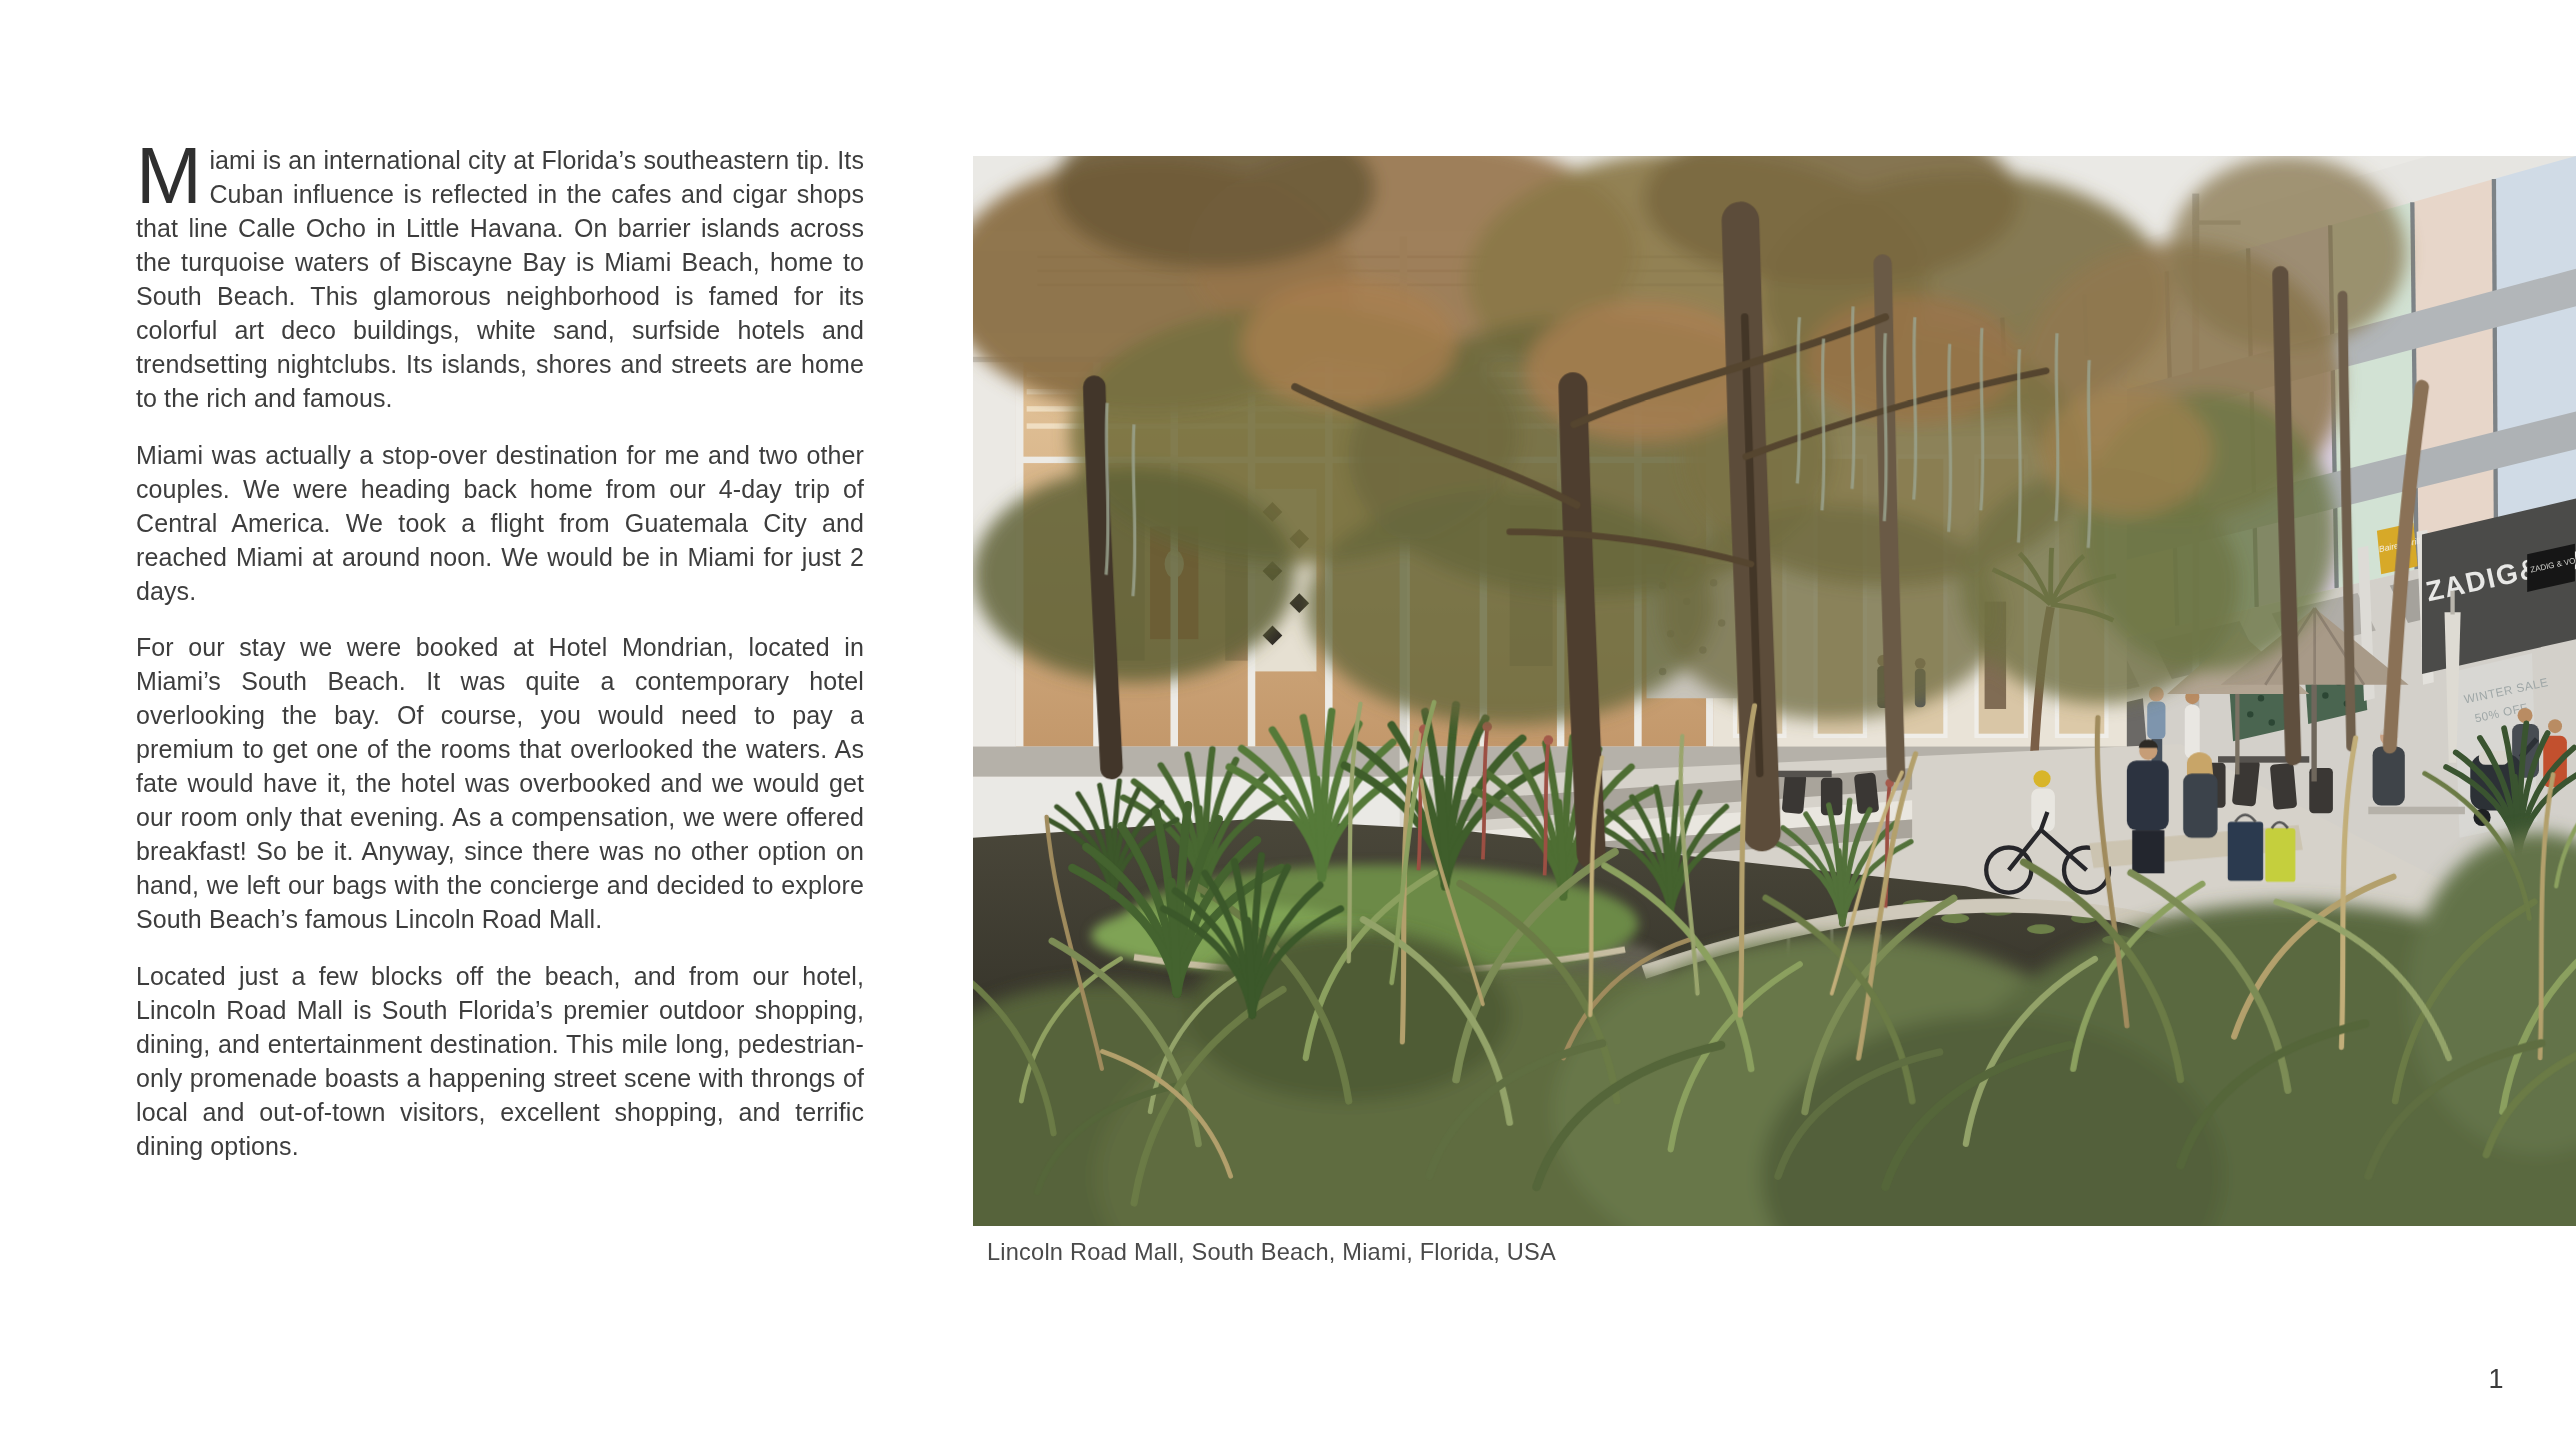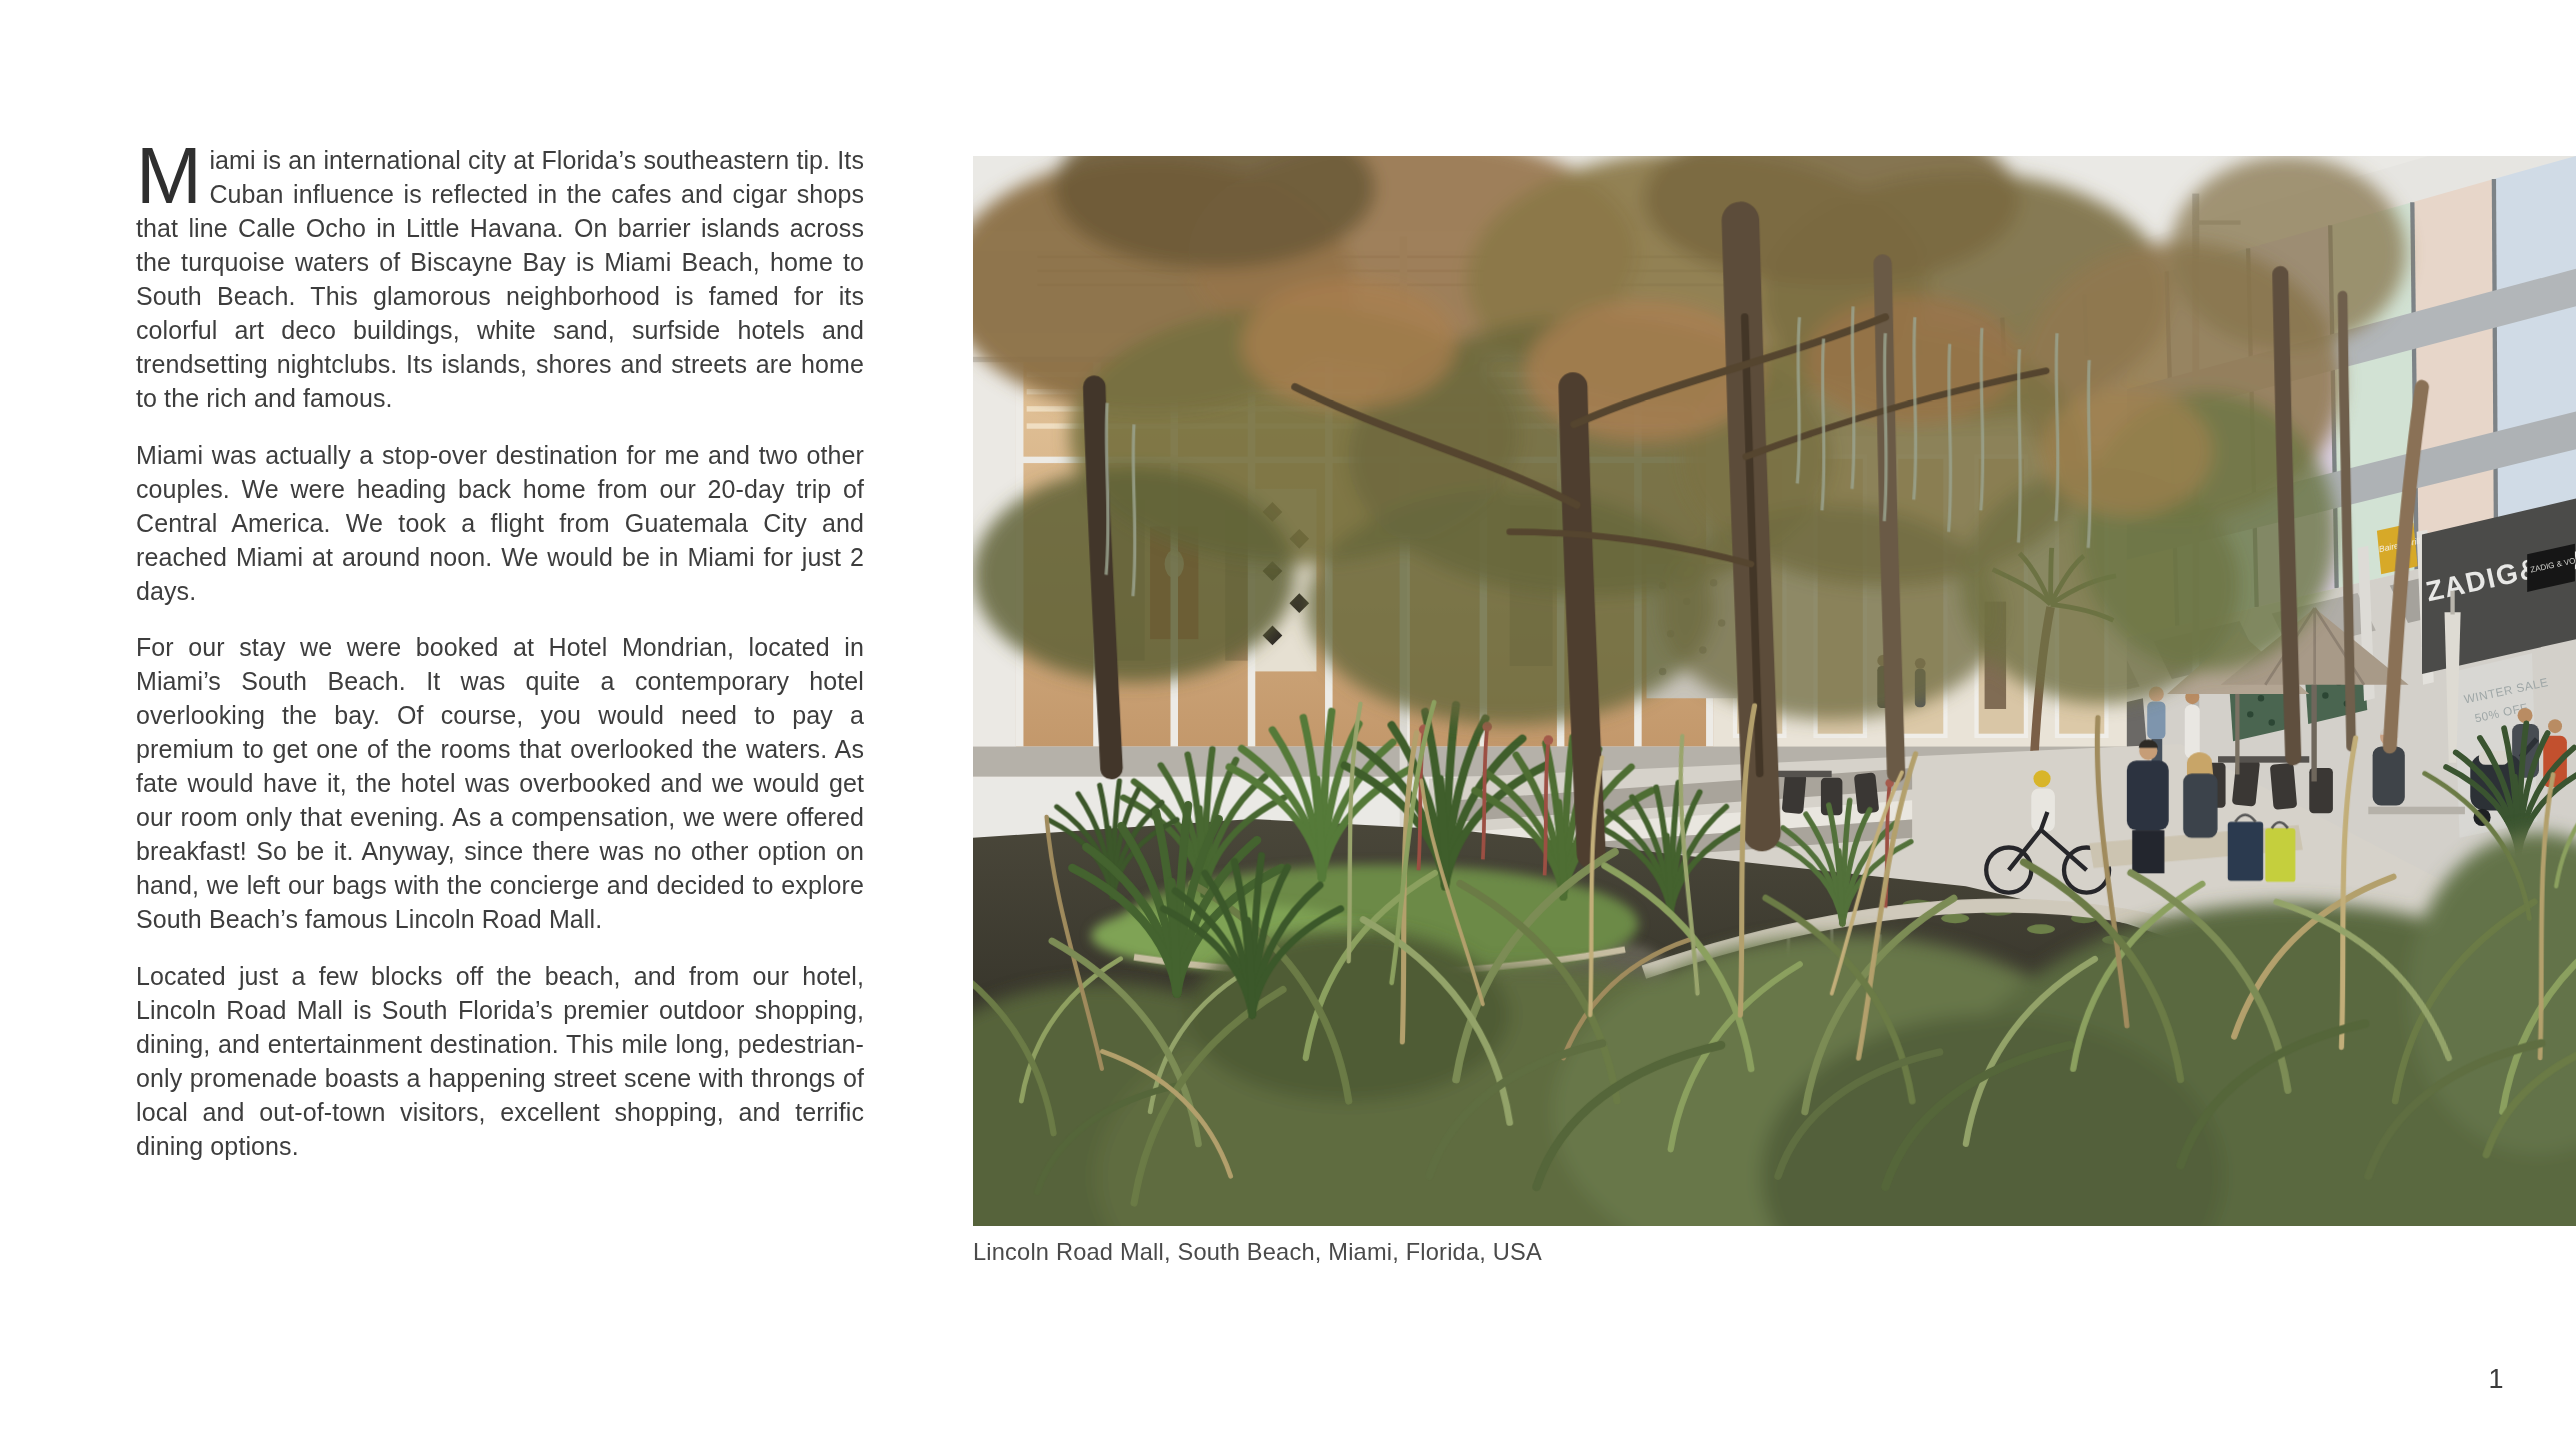--- a/index.html
+++ b/index.html
@@ -14,34 +14,34 @@
     text-align:justify;letter-spacing:0.1px;
   }
   .article p{margin:0 0 22.5px 0;}
   .dropcap{
     float:left;font-size:79px;line-height:60px;
     margin:3.2px 7.5px 0 0;color:#2f2f2f;font-weight:400;
   }
   figure.photo{position:absolute;left:973px;top:156px;margin:0;width:1603px;}
   figure.photo svg{display:block;width:1603px;height:1070px;}
   figcaption{
-    margin-top:13px;font-size:23.6px;color:#4a4a4a;letter-spacing:0.2px;
+    margin-top:13px;font-size:23.6px;color:#4a4a4a;letter-spacing:0.2px;margin-left:14px;
   }
   .page-number{
     position:absolute;left:2469px;top:1364px;width:54px;text-align:center;
     font-size:27px;color:#3a3a3a;
   }
   svg text{font-family:"Liberation Sans", sans-serif;}
 </style>
 </head>
 <body>
 
 <div class="article">
   <p><span class="dropcap">M</span><span>iami is an international city at Florida’s southeastern tip. Its Cuban influence is reflected in the cafes and cigar shops that line Calle Ocho in Little Havana. On barrier islands across the turquoise waters of Biscayne Bay is Miami Beach, home to South Beach. This glamorous neighborhood is famed for its colorful art deco buildings, white sand, surfside hotels and trendsetting nightclubs. Its islands, shores and streets are home to the rich and famous.</span></p>
-  <p>Miami was actually a stop-over destination for me and two other couples. We were heading back home from our 20-day trip of Central America. We took a flight from Guatemala City and reached Miami at around noon. We would be in Miami for just 2 days.</p>
+  <p>Miami was actually a stop-over destination for me and two other couples. We were heading back home from our 4-day trip of Central America. We took a flight from Guatemala City and reached Miami at around noon. We would be in Miami for just 2 days.</p>
   <p>For our stay we were booked at Hotel Mondrian, located in Miami’s South Beach. It was quite a contemporary hotel overlooking the bay. Of course, you would need to pay a premium to get one of the rooms that overlooked the waters. As fate would have it, the hotel was overbooked and we would get our room only that evening. As a compensation, we were offered breakfast! So be it. Anyway, since there was no other option on hand, we left our bags with the concierge and decided to explore South Beach’s famous Lincoln Road Mall.</p>
   <p>Located just a few blocks off the beach, and from our hotel, Lincoln Road Mall is South Florida’s premier outdoor shopping, dining, and entertainment destination. This mile long, pedestrian-only promenade boasts a happening street scene with throngs of local and out-of-town visitors, excellent shopping, and terrific dining options.</p>
 </div>
 
 <figure class="photo">
 <svg viewBox="0 0 2987 1993" preserveAspectRatio="none">
   <defs>
     <linearGradient id="glow" x1="0" y1="0" x2="0" y2="1">
       <stop offset="0" stop-color="#e3c49a"></stop>
           <stop offset="1" stop-color="#c3986b"></stop>

